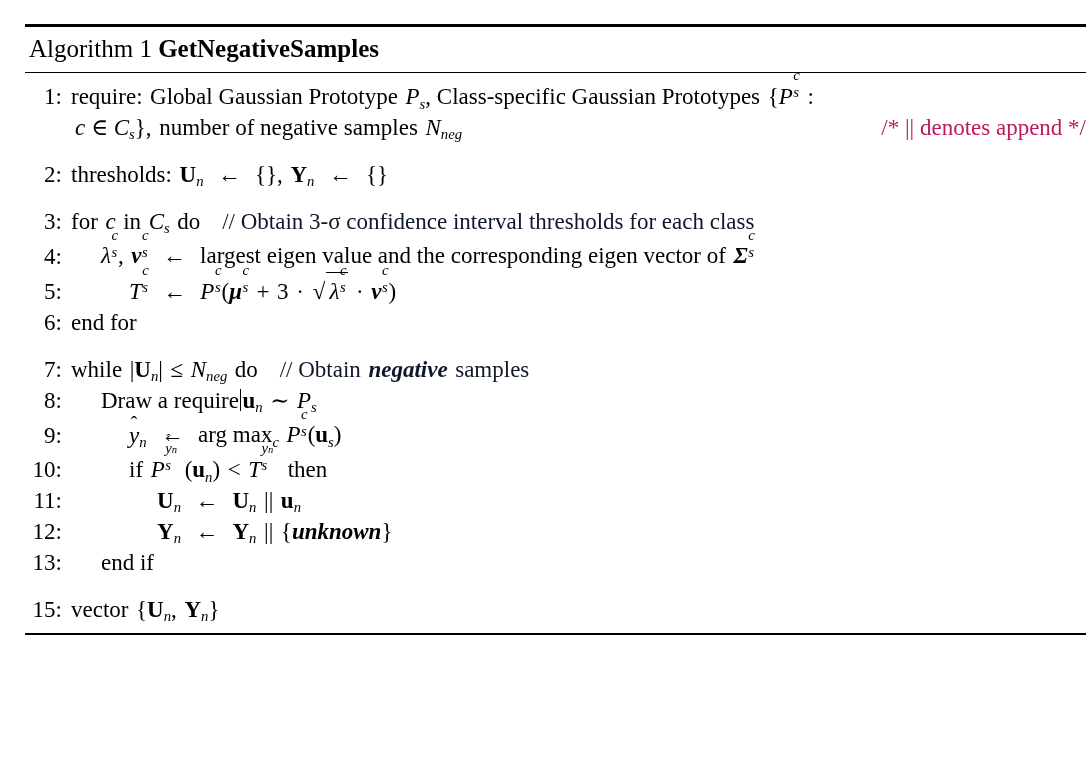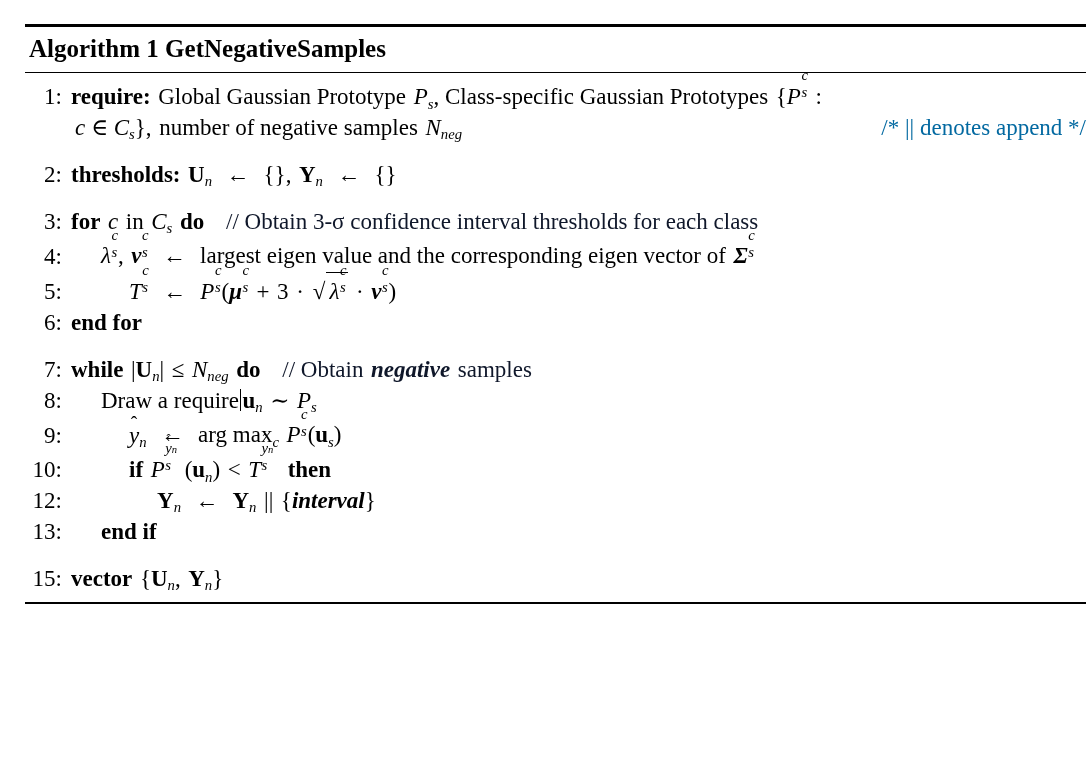--- a/index.html
+++ b/index.html
@@ -33,21 +33,21 @@
     height: 0;
     border-top: 2px solid #000;
     margin-top: 4px;
   }
   .algo-title {
     font-size: 25px;
     line-height: 34px;
     padding: 5px 0 4px 4px;
     white-space: nowrap;
   }
-  .algo-title .kw { font-weight: bold; }
+  .algo-title .kw { font-weight: normal; }
   .algo-title .name { font-weight: bold; }
 
   .body-lines {
     padding-top: 5px;
     padding-bottom: 4px;
   }
   .line {
     display: flex;
     align-items: baseline;
     font-size: 23px;
@@ -65,32 +65,32 @@
     flex: 1 1 auto;
     position: relative;
     min-width: 0;
   }
   .cont-line .lineno { visibility: hidden; }
 
   .ind1 { padding-left: 30px; }
   .ind2 { padding-left: 58px; }
   .ind-cont { padding-left: 4px; }
 
-  .kw { font-weight: bold; }
+  .kw { font-weight: normal; }
   .it { font-style: italic; font-weight: bold; }
   .cal { font-style: italic; font-family: "Liberation Serif", serif; }
   .bi { font-weight: bold; font-style: italic; }
   .bu { font-weight: bold; font-style: normal; }
   .mi { font-style: italic; }
 
   .comment {
     color: #0f172a;
   }
   .comment-right {
-    color: #0369a1;
+    color: #be185d;
     position: absolute;
     right: 0;
     top: 0;
   }
   .spacer-row { height: 16px; }
 
   sub, sup {
     font-size: 0.64em;
     line-height: 0;
     font-style: italic;
@@ -216,24 +216,28 @@
     <div class="line">
       <span class="lineno">9:</span>
       <span class="content ind2"><span class="hat-wrap"><span class="hat">ˆ</span>y</span><sub>n</sub><span class="sp-lg"></span>←<span class="sp-lg"></span><span>arg max</span><sub>c</sub><span class="sp"></span><span class="cal">P</span><span class="stack"><span class="up">c</span><span class="dn">s</span></span><span>(</span><span class="bu">u</span><sub>s</sub><span>)</span></span>
     </div>
 
     <div class="line">
       <span class="lineno">10:</span>
       <span class="content ind2"><span class="kw">if</span><span class="sp"></span><span class="cal">P</span><span class="stack"><span class="up"><span class="hat-wrap"><span class="hat">ˆ</span>y</span><span style="font-size:0.72em">n</span></span><span class="dn">s</span></span><span class="sp"></span><span>(</span><span class="bu">u</span><sub>n</sub><span>)</span><span class="sp"></span>&lt;<span class="sp"></span><span class="mi">T</span><span class="stack"><span class="up"><span class="hat-wrap"><span class="hat">ˆ</span>y</span><span style="font-size:0.72em">n</span></span><span class="dn">s</span></span><span class="sp-lg"></span><span class="kw">then</span></span>
     </div>
 
+    <div class="line">
+      <span class="lineno">11:</span>
+      <span class="content" style="padding-left:86px"><span class="bu">U</span><sub>n</sub><span class="sp-lg"></span>←<span class="sp-lg"></span><span class="bu">U</span><sub>n</sub><span class="sp"></span><span>||</span><span class="sp"></span><span class="bu">u</span><sub>n</sub></span>
+    </div>
 
     <div class="line">
       <span class="lineno">12:</span>
-      <span class="content" style="padding-left:86px"><span class="bu">Y</span><sub>n</sub><span class="sp-lg"></span>←<span class="sp-lg"></span><span class="bu">Y</span><sub>n</sub><span class="sp"></span><span>||</span><span class="sp"></span><span>{</span><span class="it">interval</span><span>}</span></span>
+      <span class="content" style="padding-left:86px"><span class="bu">Y</span><sub>n</sub><span class="sp-lg"></span>←<span class="sp-lg"></span><span class="bu">Y</span><sub>n</sub><span class="sp"></span><span>||</span><span class="sp"></span><span>{</span><span class="it">unknown</span><span>}</span></span>
     </div>
 
     <div class="line">
       <span class="lineno">13:</span>
       <span class="content ind1"><span class="kw">end if</span></span>
     </div>
 
 
     <div class="spacer-row"></div>
 

